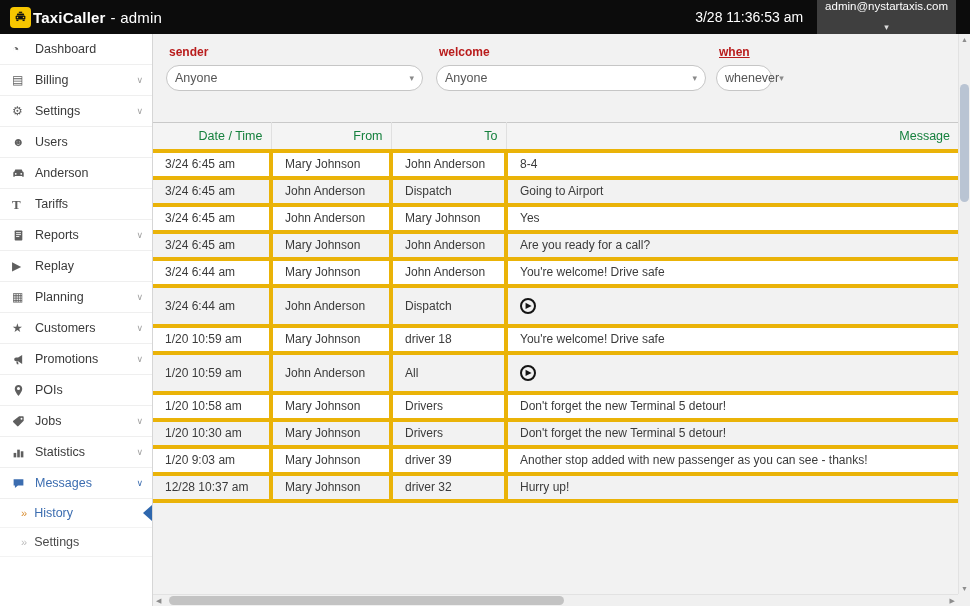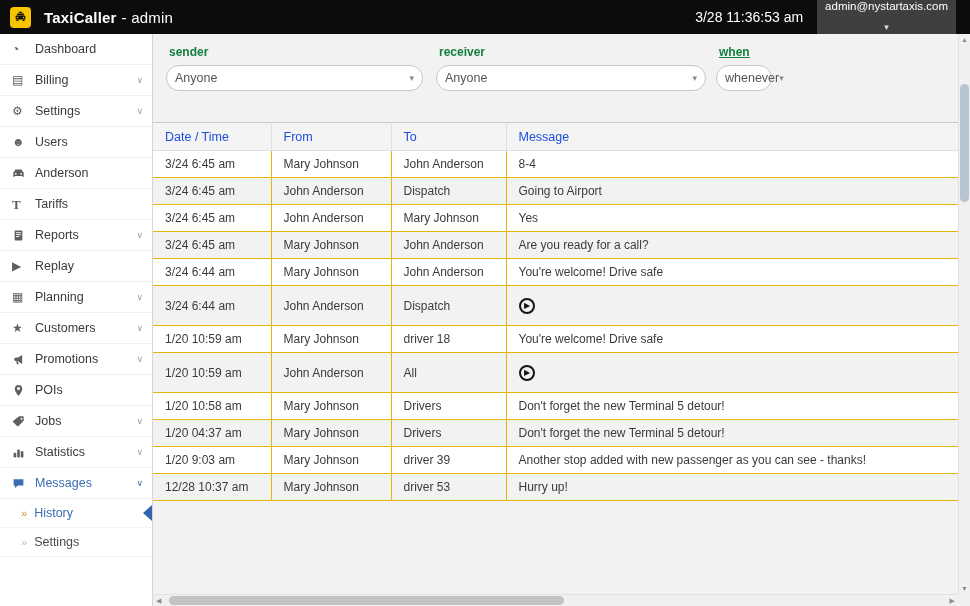--- a/index.html
+++ b/index.html
@@ -3,21 +3,21 @@
 <meta charset="utf-8">
 <style>
   * { box-sizing: border-box; margin: 0; padding: 0; }
   html, body { width: 970px; height: 606px; overflow: hidden; }
   body { font-family: "Liberation Sans", sans-serif; background: #fff; }
   .app { position: relative; width: 970px; height: 606px; background: #fff; }
 
   
   .topbar { position: absolute; top: 0; left: 0; right: 0; height: 34px;
             background: #0c0c0c; color: #fff; display: flex; align-items: center; z-index: 5; }
-  .brand { display: flex; align-items: center; gap: 13px; padding-left: 10px; }
+  .brand { display: flex; align-items: center; gap: 2px; padding-left: 10px; }
   .logo { width: 21px; height: 21px; background: #f7c600; border-radius: 4px;
           display: flex; align-items: center; justify-content: center; flex: none; }
   .logo svg { width: 15px; height: 15px; }
   .brand-text { font-size: 15px; letter-spacing: .2px; }
   .brand-bold { font-weight: bold; }
   .brand-suffix { margin-left: 5px; font-weight: normal; }
   .top-right { margin-left: auto; display: flex; align-items: center; height: 100%; }
   .clock { font-size: 14px; padding: 0 14px; }
   .account { background: #3f3f3f; height: 100%; display: flex; align-items: center;
              gap: 10px; padding: 0 8px; font-size: 11.5px; cursor: pointer; margin-right: 14px; flex-direction: column; }
@@ -45,42 +45,42 @@
   .sub-item.active .sub-bullet { color: #d98e32; }
   .sub-item.active::after { content: ""; position: absolute; right: 0; top: 50%;
               transform: translateY(-50%); width: 0; height: 0;
               border-top: 8px solid transparent; border-bottom: 8px solid transparent;
               border-right: 9px solid #2e67ad; }
 
   
   .main { position: absolute; left: 153px; top: 34px; right: 12px; bottom: 12px;
           background: #f2f2f2; overflow: hidden; }
 
-  .f-label { position: absolute; font-size: 12px; font-weight: 600; color: #15803d; }
+  .f-label { position: absolute; font-size: 12px; font-weight: 600; color: #b91c1c; }
   .lbl-sender   { left: 16px;  top: 11px; }
   .lbl-receiver { left: 286px; top: 11px; }
   .lbl-when     { left: 566px; top: 11px; text-decoration: underline; }
 
   .select { position: absolute; top: 31px; height: 26px; background: #fff;
             border: 1px solid #c6c6c6; border-radius: 13px; display: flex;
             align-items: center; padding: 0 8px; font-size: 12.5px; color: #555;
             cursor: pointer; }
   .sel-sender   { left: 13px;  width: 257px; }
   .sel-receiver { left: 283px; width: 270px; }
   .sel-when     { left: 563px; width: 56px; text-align: right; }
   .select .caret { margin-left: auto; color: #8a8a8a; font-size: 9px; }
 
   
   .table-wrap { position: absolute; top: 88px; left: 0; right: 0; }
   table { width: 100%; border-collapse: collapse; background: #fff;
           table-layout: fixed; font-size: 12px; color: #3b3b3b; }
-  th { background: #f4f4f4; color: #1d4ed8; text-align: left; font-weight: 400;
+  th { background: #f4f4f4; color: #15803d; text-align: right; font-weight: 400;
        font-size: 12.5px; height: 28px; padding: 0 8px 0 12px;
        border: 1px solid #e0e0e0; border-top: 1px solid #c9c9c9; cursor: pointer; }
-  td { height: 27px; padding: 0 8px 0 12px; border: 1px solid #eab308;
+  td { height: 27px; padding: 0 8px 0 12px; border: 4px solid #eab308;
        overflow: hidden; white-space: nowrap; text-overflow: ellipsis; }
   th:first-child, td:first-child { border-left: none; }
   th:last-child, td:last-child { border-right: none; }
   tbody tr:nth-child(even) { background: #f2f2f2; }
   tr.audio td { height: 40px; }
   .play { display: inline-flex; width: 16px; height: 16px; border: 2px solid #141414;
           border-radius: 50%; align-items: center; justify-content: center;
           cursor: pointer; vertical-align: middle; }
   .play-tri { font-size: 8px; line-height: 1; margin-left: 1px; color: #141414; }
 
@@ -263,21 +263,21 @@
     <div class="sub-item">
       <span class="sub-bullet">»</span>
       <span>Settings</span>
     </div>
 
   </div>
 
   <div class="main">
 
     <span class="f-label lbl-sender">sender</span>
-    <span class="f-label lbl-receiver">receiver</span>
+    <span class="f-label lbl-receiver">welcome</span>
     <span class="f-label lbl-when">when</span>
 
     <div class="select sel-sender">
       <span>Anyone</span>
       <span class="caret">▾</span>
     </div>
     <div class="select sel-receiver">
       <span>Anyone</span>
       <span class="caret">▾</span>
     </div>
@@ -359,35 +359,35 @@
                 </span>
             </td>
           </tr>
           <tr>
             <td>1/20 10:58 am</td>
             <td>Mary Johnson</td>
             <td>Drivers</td>
             <td>Don't forget the new Terminal 5 detour!</td>
           </tr>
           <tr>
-            <td>1/20 04:37 am</td>
+            <td>1/20 10:30 am</td>
             <td>Mary Johnson</td>
             <td>Drivers</td>
             <td>Don't forget the new Terminal 5 detour!</td>
           </tr>
           <tr>
             <td>1/20 9:03 am</td>
             <td>Mary Johnson</td>
             <td>driver 39</td>
             <td>Another stop added with new passenger as you can see - thanks!</td>
           </tr>
           <tr>
             <td>12/28 10:37 am</td>
             <td>Mary Johnson</td>
-            <td>driver 53</td>
+            <td>driver 32</td>
             <td>Hurry up!</td>
           </tr>
         </tbody>
       </table>
     </div>
   </div>
 
   <div class="vscroll">
     <span class="vs-arrow vs-up">▲</span>
     <div class="vthumb"></div>

